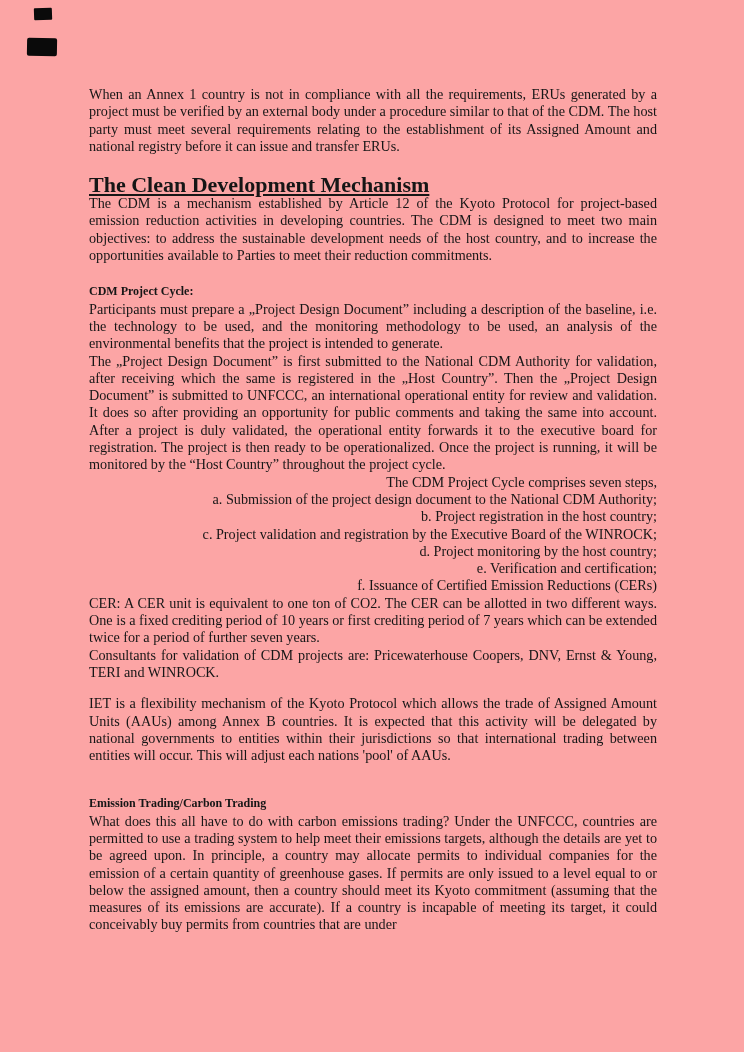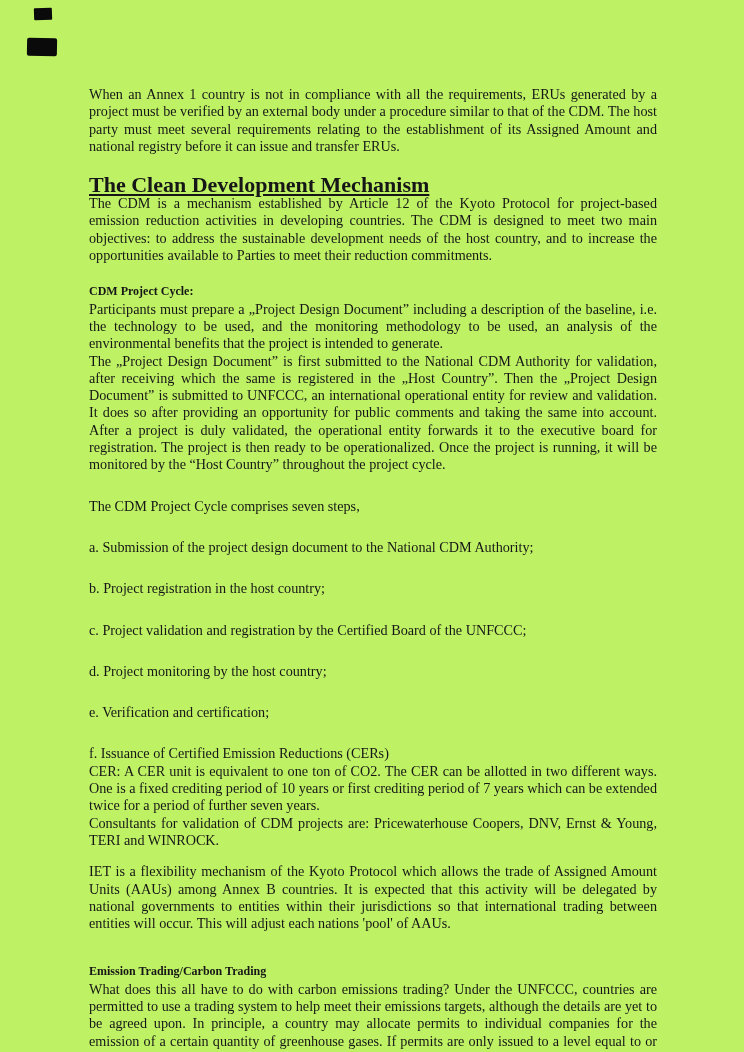--- a/index.html
+++ b/index.html
@@ -4,21 +4,21 @@
 <style>
   html, body {
     margin: 0;
     padding: 0;
     background: #ffffff;
   }
   .page {
     position: relative;
     width: 744px;
     height: 1052px;
-    background: #bef264;
+    background: #fca5a5;
     overflow: hidden;
     font-family: "Liberation Serif", "DejaVu Serif", serif;
     color: #161616;
   }
   .ink {
     position: absolute;
     background: #0a0a0a;
   }
   .ink-top {
     left: 34px; top: 8px;
@@ -42,22 +42,21 @@
   }
   p, h2, h3 {
     margin: 0;
     padding: 0;
   }
   .just {
     text-align: justify;
     text-justify: inter-word;
   }
   .plain {
-    text-align: left;
-    margin-top: 24px;
+    text-align: right;
   }
   .head-big {
     font-size: 22px;
     line-height: 21px;
     font-weight: bold;
     text-decoration: underline;
   }
   .head-small {
     font-size: 12px;
     line-height: 17.3px;
@@ -87,21 +86,21 @@
 
     <p class="just">Participants must prepare a „Project Design Document” including a description of the baseline, i.e. the technology to be used, and the monitoring methodology to be used, an analysis of the environmental benefits that the project is intended to generate.</p>
 
     <p class="just">The „Project Design Document” is first submitted to the National CDM Authority for validation, after receiving which the same is registered in the „Host Country”. Then the „Project Design Document” is submitted to UNFCCC, an international operational entity for review and validation. It does so after providing an opportunity for public comments and taking the same into account. After a project is duly validated, the operational entity forwards it to the executive board for registration. The project is then ready to be operationalized. Once the project is running, it will be monitored by the “Host Country” throughout the project cycle.</p>
 
     <p class="plain">The CDM Project Cycle comprises seven steps,</p>
 
     <div>
       <p class="plain">a. Submission of the project design document to the National CDM Authority;</p>
       <p class="plain">b. Project registration in the host country;</p>
-      <p class="plain">c. Project validation and registration by the Certified Board of the UNFCCC;</p>
+      <p class="plain">c. Project validation and registration by the Executive Board of the WINROCK;</p>
       <p class="plain">d. Project monitoring by the host country;</p>
       <p class="plain">e. Verification and certification;</p>
       <p class="plain">f. Issuance of Certified Emission Reductions (CERs)</p>
     </div>
 
     <p class="just">CER: A CER unit is equivalent to one ton of CO2. The CER can be allotted in two different ways. One is a fixed crediting period of 10 years or first crediting period of 7 years which can be extended twice for a period of further seven years.</p>
 
     <p class="just gap-14">Consultants for validation of CDM projects are: Pricewaterhouse Coopers, DNV, Ernst &amp; Young, TERI and WINROCK.</p>
 
 

